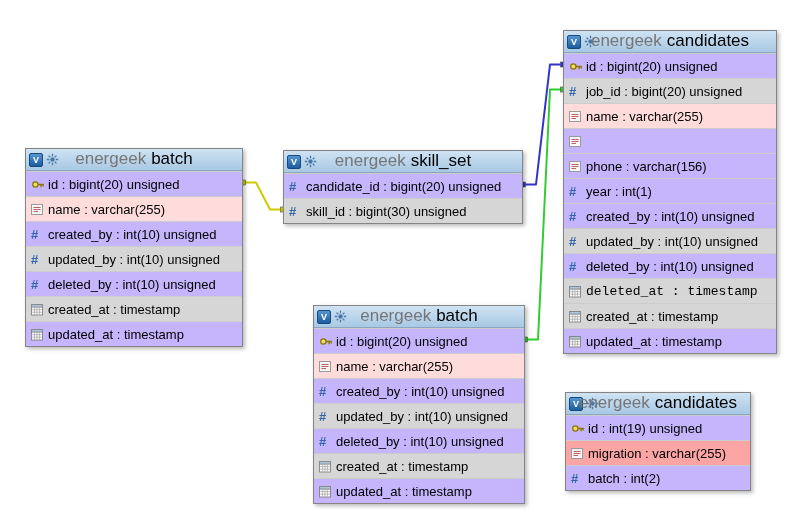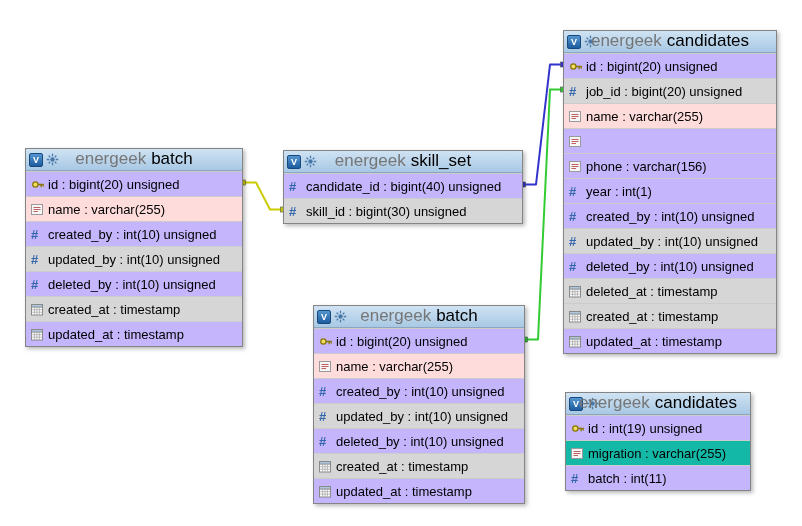--- a/index.html
+++ b/index.html
@@ -143,21 +143,21 @@
         </span>
         <span class="htext">
           <span class="db-name">energeek</span>
           <span class="tbl-name">skill_set</span>
         </span>
       </div>
       <div class="row">
         <span class="ficon">
           <span class="hash-glyph">#</span>
         </span>
-        <span class="flabel">candidate_id : bigint(40) unsigned</span>
+        <span class="flabel">candidate_id : bigint(20) unsigned</span>
       </div>
       <div class="row" style="background: rgb(214, 214, 214);">
         <span class="ficon">
           <span class="hash-glyph">#</span>
         </span>
         <span class="flabel">skill_id : bigint(30) unsigned</span>
       </div>
     </div>
     <div class="table" style="left: 563px; top: 30px; width: 214px;">
       <div class="thead" style="background: linear-gradient(rgb(207, 227, 243), rgb(168, 200, 228));">
@@ -231,21 +231,21 @@
           <span class="hash-glyph">#</span>
         </span>
         <span class="flabel">updated_by : int(10) unsigned</span>
       </div>
       <div class="row">
         <span class="ficon">
           <span class="hash-glyph">#</span>
         </span>
         <span class="flabel">deleted_by : int(10) unsigned</span>
       </div>
-      <div class="row" style="background: rgb(214, 214, 214);">
+      <div class="row" style="background: rgb(214, 214, 214); font-family: Liberation Mono, monospace;">
         <span class="ficon">
           <svg width="12" height="13" viewBox="0 0 12 13">
             <rect x="0.5" y="1.5" width="11" height="10.5" fill="#ffffff" stroke="#888888"></rect>
             <rect x="0.5" y="1.5" width="11" height="2.6" fill="#AEC6DE" stroke="#888888"></rect>
             <path d="M3.6 4.2v7.5M6 4.2v7.5M8.4 4.2v7.5M0.5 6.7h11M0.5 9.2h11" stroke="#AAAAAA" stroke-width="0.8"></path>
           </svg>
         </span>
         <span class="flabel">deleted_at : timestamp</span>
       </div>
       <div class="row" style="background: rgb(214, 214, 214);">
@@ -356,29 +356,29 @@
       </div>
       <div class="row">
         <span class="ficon">
           <svg width="14" height="13" viewBox="0 0 16 14">
             <circle cx="5" cy="7" r="3" fill="#EFDE62" stroke="#8A7500" stroke-width="1.4"></circle>
             <path d="M8 7h6.5M11.6 7v3.1M14 7v2.3" stroke="#8A7500" stroke-width="1.5" fill="none"></path>
           </svg>
         </span>
         <span class="flabel">id : int(19) unsigned</span>
       </div>
-      <div class="row" style="background: #14b8a6;">
+      <div class="row" style="background: #fca5a5;">
         <span class="ficon">
           <svg width="12" height="13" viewBox="0 0 12 13">
             <rect x="0.5" y="1.5" width="11" height="10" fill="#F6F6F6" stroke="#9A9A9A"></rect>
             <path d="M2.5 4.5h7M2.5 6.5h7M2.5 8.5h4.5" stroke="#C06060" stroke-width="1" fill="none"></path>
           </svg>
         </span>
         <span class="flabel">migration : varchar(255)</span>
       </div>
       <div class="row">
         <span class="ficon">
           <span class="hash-glyph">#</span>
         </span>
-        <span class="flabel">batch : int(11)</span>
+        <span class="flabel">batch : int(2)</span>
       </div>
     </div>
   </div>
 
 </body></html>

